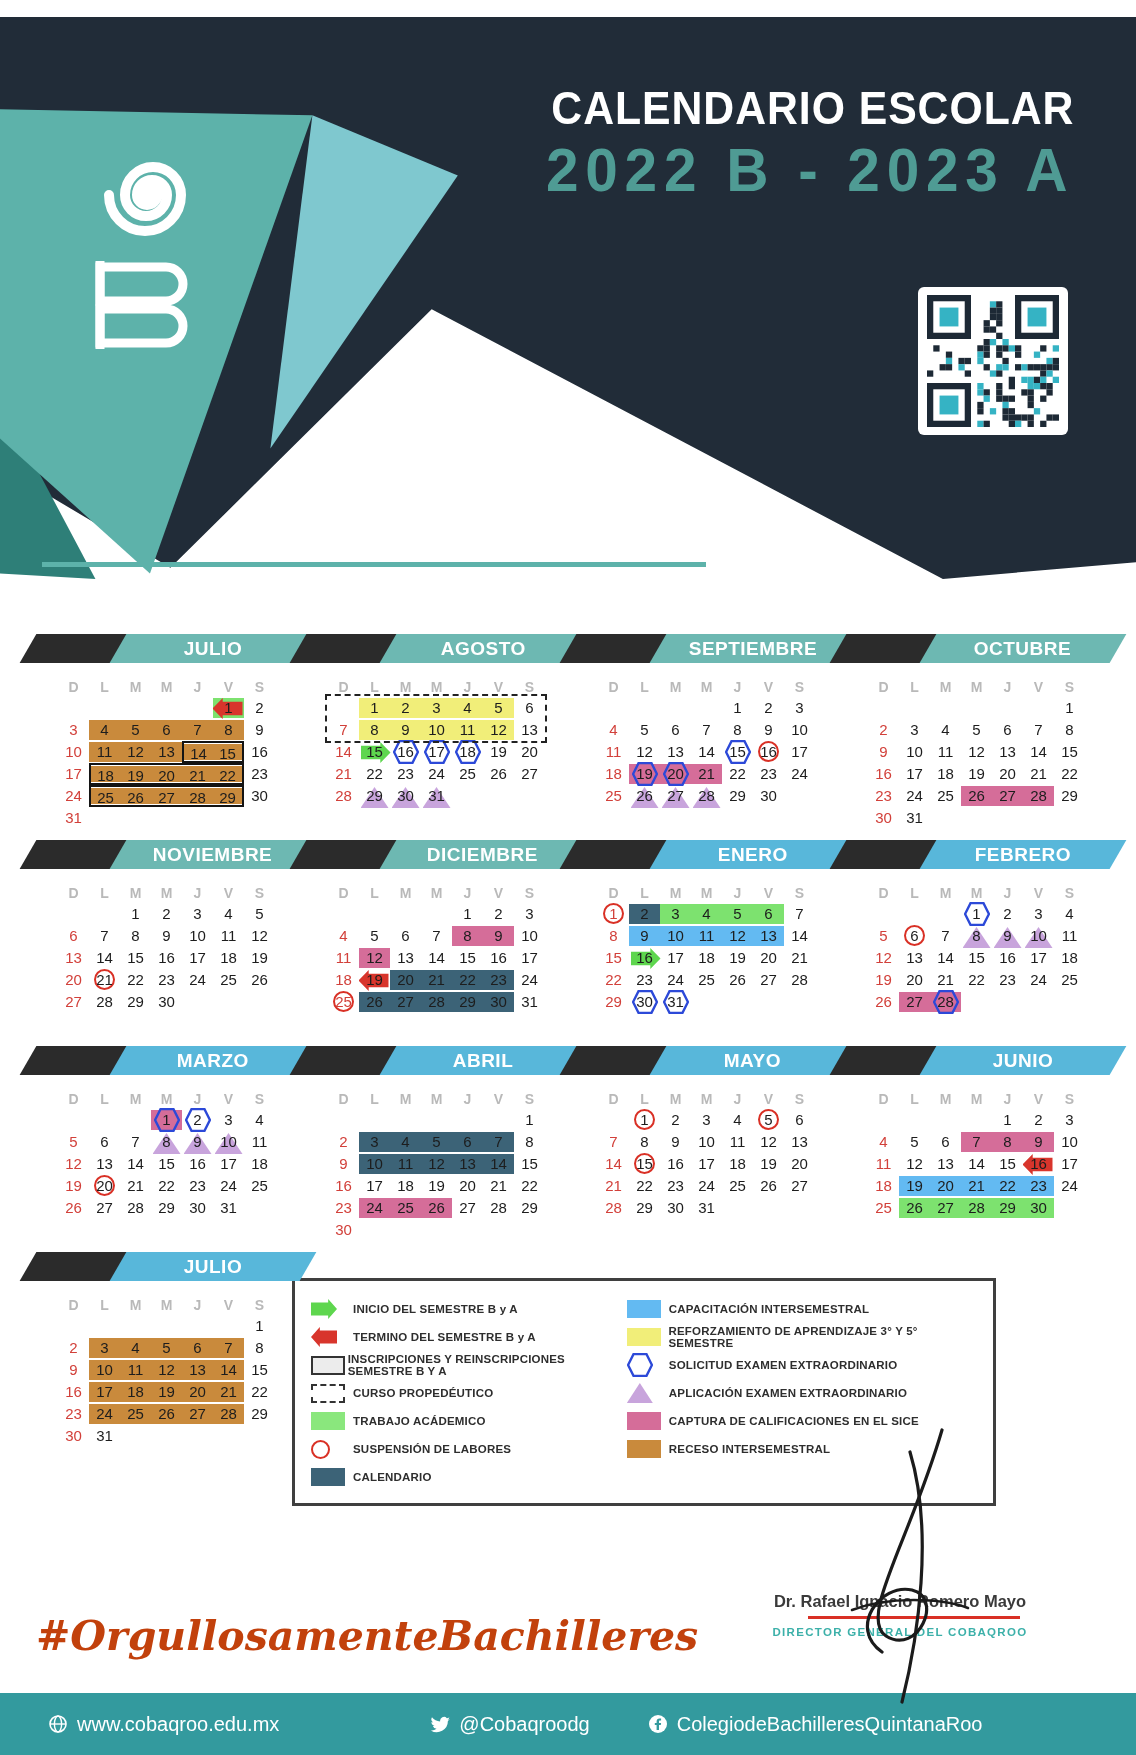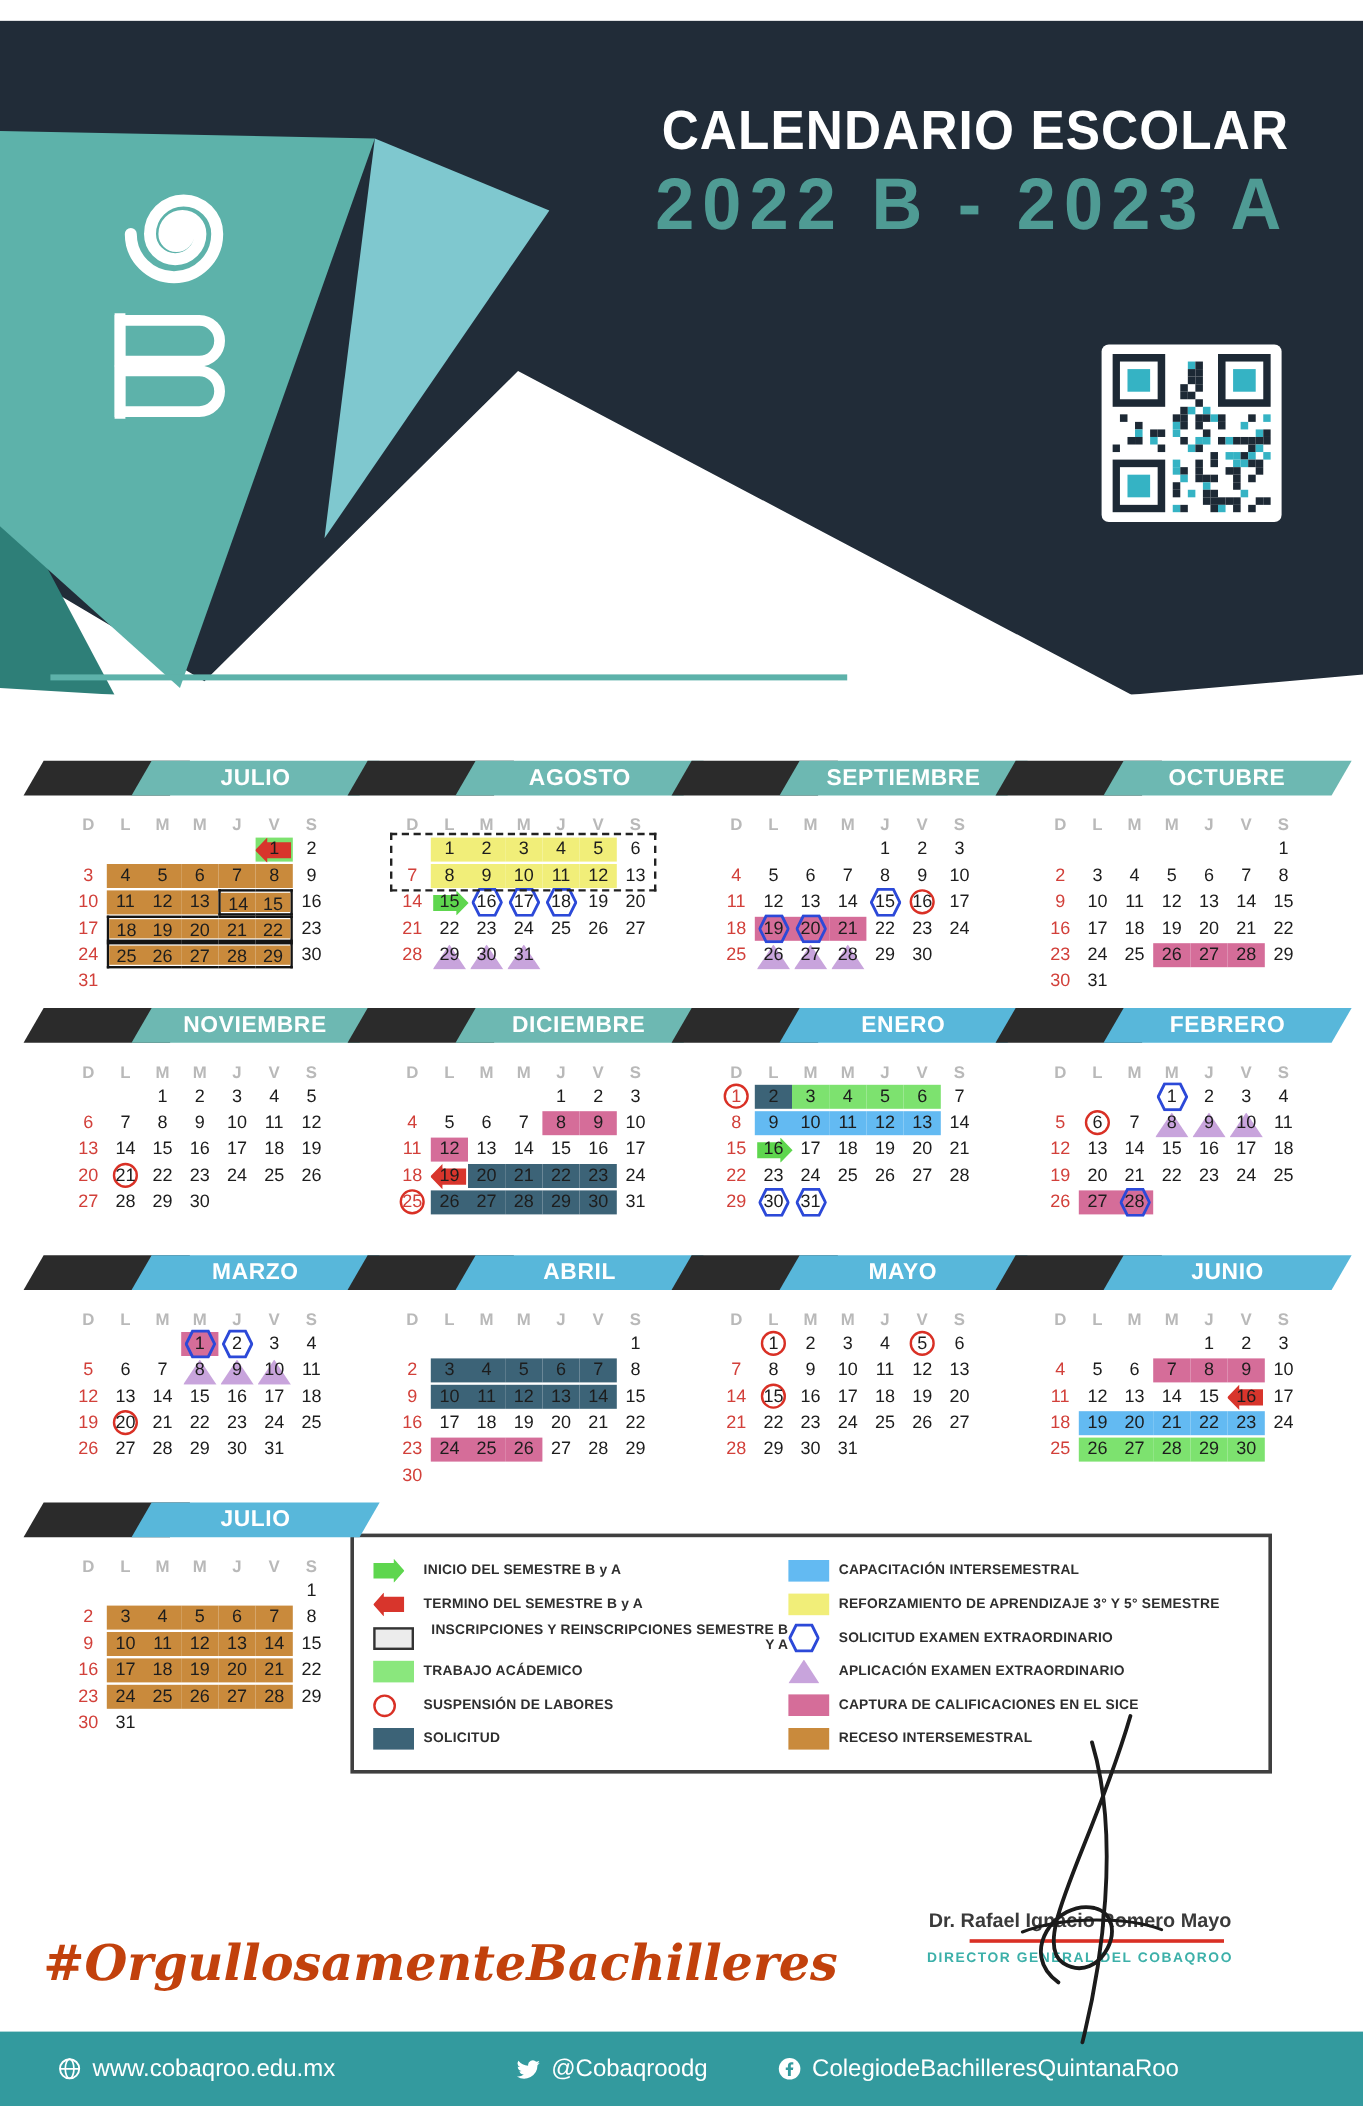--- a/index.html
+++ b/index.html
@@ -43,21 +43,21 @@
   .insc{border-top:2px solid #141414;border-bottom:2px solid #141414;}
   .insc-l{border-left:2px solid #141414;} .insc-r{border-right:2px solid #141414;}
   .mk-circ{position:absolute;left:50%;top:50%;width:21px;height:21px;margin:-11px 0 0 -11px;border:2.4px solid #d93025;border-radius:50%;z-index:2;box-sizing:border-box;}
   .mk-tri{position:absolute;left:50%;bottom:-1px;width:28px;height:21px;margin-left:-14px;background:#c8a4dc;clip-path:polygon(50% 0,100% 100%,0 100%);z-index:1;}
   .mk-hex{position:absolute;left:50%;top:50%;margin:-12px 0 0 -13px;z-index:2;}
   .mk-al{position:absolute;left:50%;top:50%;width:30px;height:21px;margin:-10px 0 0 -16px;background:#d8352c;clip-path:polygon(34% 0,34% 18%,100% 18%,100% 82%,34% 82%,34% 100%,0 50%);z-index:1;}
   .mk-ar{position:absolute;left:50%;top:50%;width:30px;height:21px;margin:-10px 0 0 -14px;background:#5ed64e;clip-path:polygon(66% 0,66% 18%,0 18%,0 82%,66% 82%,66% 100%,100% 50%);z-index:1;}
   .dash-box{position:absolute;border:2.4px dashed #222;z-index:4;}
 
   
-  #legend{margin-left:16px;margin-top:26px;width:768px;border:3px solid #3f3f3f;box-sizing:border-box;padding:14px 10px 12px 16px;display:grid;grid-template-columns:47% 53%;text-align:right;}
+  #legend{margin-left:16px;margin-top:26px;width:704px;border:3px solid #3f3f3f;box-sizing:border-box;padding:14px 10px 12px 16px;display:grid;grid-template-columns:47% 53%;}
   .lg-col{display:flex;flex-direction:column;}
   .lg-item{display:flex;align-items:center;height:28px;}
   .lg-ic{width:42px;display:flex;align-items:center;justify-content:flex-start;}
   .lg-label{font-size:11.5px;font-weight:bold;color:#2e2e2e;letter-spacing:.2px;}
   .ic-rect{width:34px;height:18px;}
   .ic-insc{background:#ececec;border:2.4px solid #333;box-sizing:border-box;width:34px;height:19px;}
   .ic-dash{border:2.4px dashed #333;box-sizing:border-box;width:34px;height:19px;}
   .ic-circ{width:19px;height:19px;border:2.6px solid #d93025;border-radius:50%;box-sizing:border-box;}
   .ic-tri{width:26px;height:20px;background:#c8a4dc;clip-path:polygon(50% 0,100% 100%,0 100%);}
   .ic-ar{width:26px;height:20px;background:#5ed64e;clip-path:polygon(66% 0,66% 18%,0 18%,0 82%,66% 82%,66% 100%,100% 50%);}
@@ -962,35 +962,41 @@
             <span class="lg-label">TERMINO DEL SEMESTRE B y A</span>
           </div>
           <div class="lg-item">
             <div class="lg-ic">
               <div class="ic-insc"></div>
             </div>
             <span class="lg-label">INSCRIPCIONES Y REINSCRIPCIONES SEMESTRE B Y A</span>
           </div>
           <div class="lg-item">
             <div class="lg-ic">
+              <div class="ic-dash"></div>
+            </div>
+            <span class="lg-label">CURSO PROPEDÉUTICO</span>
+          </div>
+          <div class="lg-item">
+            <div class="lg-ic">
               <div class="ic-rect" style="background: rgb(138, 231, 125);"></div>
             </div>
             <span class="lg-label">TRABAJO ACÁDEMICO</span>
           </div>
           <div class="lg-item">
             <div class="lg-ic">
               <div class="ic-circ"></div>
             </div>
             <span class="lg-label">SUSPENSIÓN DE LABORES</span>
           </div>
           <div class="lg-item">
             <div class="lg-ic">
               <div class="ic-rect" style="background: rgb(60, 99, 119);"></div>
             </div>
-            <span class="lg-label">SOLICITUD</span>
+            <span class="lg-label">CALENDARIO</span>
           </div>
         </div>
       <div class="lg-col" id="legend-right">
           <div class="lg-item">
             <div class="lg-ic">
               <div class="ic-rect" style="background: rgb(99, 186, 242);"></div>
             </div>
             <span class="lg-label">CAPACITACIÓN INTERSEMESTRAL</span>
           </div>
           <div class="lg-item">

